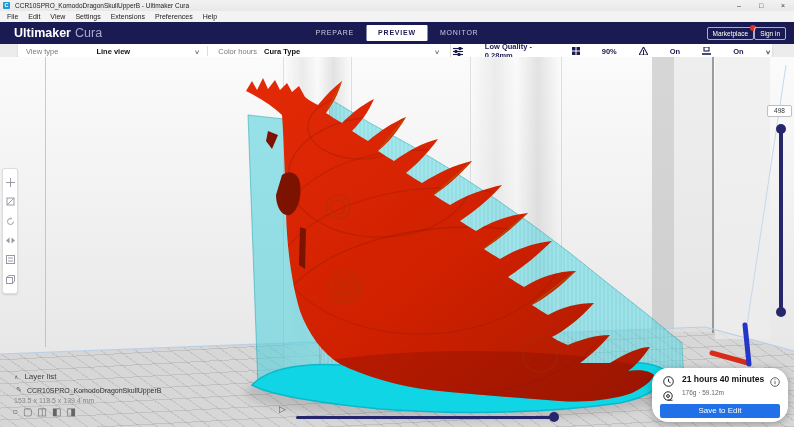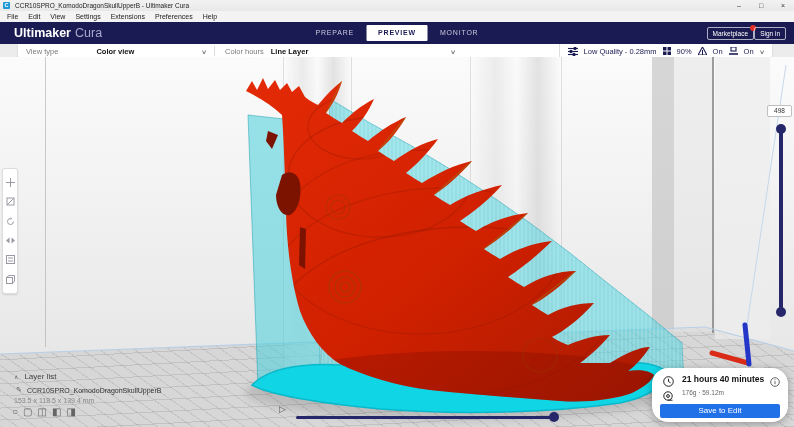--- a/index.html
+++ b/index.html
@@ -40,22 +40,22 @@
   .sb-group { display:flex; align-items:center; height:100%; }
   .sb-label { color:#7a7a7a; margin-right:7px; }
   .sb-value { color:#111; font-weight:bold; }
   .chev { color:#666; font-size:6px; transform:scaleX(1.4); }
   .sb-div { width:1px; height:10px; background:#ddd; }
   .grp-viewtype { width:196px; padding:0 8px;gap:31px; }
   .grp-viewtype .chev { margin-left:auto; }
   .grp-colorscheme { width:250px; padding:0 10px; }
   .grp-colorscheme .chev { margin-left:auto; }
   .sb-spacer { flex:1; }
-  .grp-settings { border-left:1px solid #ddd; padding:0 8px; display:flex; align-items:center; gap:6px;
-    color:#1b1b53; font-weight:normal; }
+  .grp-settings { border-left:1px solid #ddd; padding:0 2px; display:flex; align-items:center; gap:22px;
+    color:#1b1b53; font-weight:bold; }
   .grp-settings svg { display:block; }
 
   
   .viewport { position:absolute; top:57px; left:0; width:794px; height:370px;
     background:linear-gradient(#fbfbfb, #eaeaea 70%, #e2e2e2); }
   .plate { position:absolute; inset:0;
     clip-path:polygon(0px 297px, 705px 270px, 794px 294px, 794px 370px, 0px 370px);
     background-color:#d7d7d7;
     background-image:
       repeating-linear-gradient(357deg, rgba(120,120,120,.22) 0 1px, transparent 1px 12px),
@@ -150,27 +150,27 @@
     <div class="hdr-btn marketplace">
       <span>Marketplace</span>
       <span class="red-dot"></span>
     </div>
     <div class="hdr-btn signin">Sign in</div>
   </div>
 
   <div class="stagebar">
     <div class="sb-group grp-viewtype">
       <span class="sb-label">View type</span>
-      <span class="sb-value">Color view</span>
+      <span class="sb-value">Line view</span>
       <span class="chev">∨</span>
     </div>
     <div class="sb-div"></div>
     <div class="sb-group grp-colorscheme">
       <span class="sb-label">Color hours</span>
-      <span class="sb-value">Line Layer</span>
+      <span class="sb-value">Cura Type</span>
       <span class="chev">∨</span>
     </div>
     <div class="sb-spacer"></div>
     <div class="sb-group grp-settings">
       <span class="tool">
         <svg width="10" height="9" viewBox="0 0 10 9">
             <g stroke="#1b1b53" stroke-width="1.1">
           <line x1="0" y1="1.5" x2="10" y2="1.5"></line>
               <line x1="0" y1="4.5" x2="10" y2="4.5"></line>
               <line x1="0" y1="7.5" x2="10" y2="7.5"></line>

